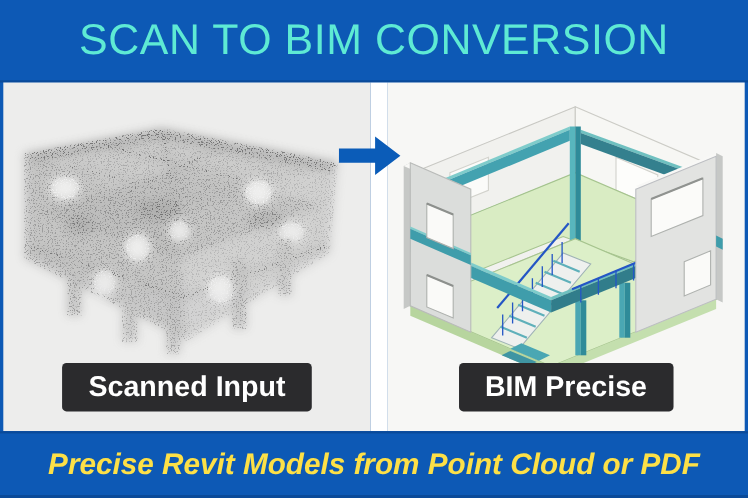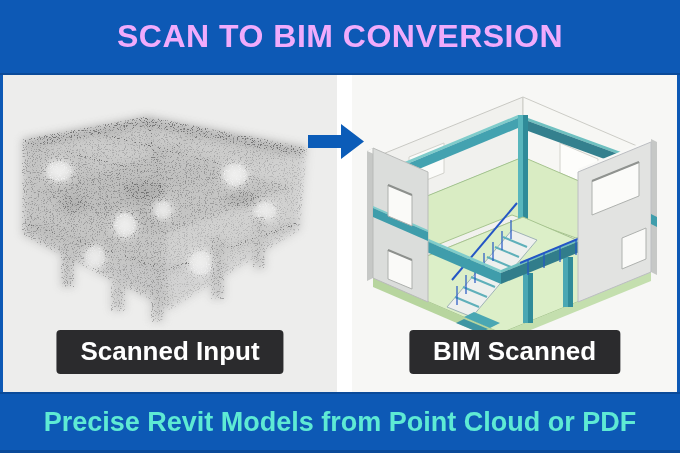--- a/index.html
+++ b/index.html
@@ -10,32 +10,32 @@
     overflow:hidden;
   }
   
   .banner-top {
     position:absolute; left:0; top:0; width:680px; height:75px;
     background:var(--banner_blue,#0d59b5);
     border-bottom:2px solid var(--banner_edge,#0a4a99);
     display:flex; align-items:center; justify-content:center;
   }
   .banner-top .title {
-    color:#f0abfc; font-size:32px; font-weight:bold; letter-spacing:.5px;
+    color:#5eead4; font-size:39px; font-weight:normal; letter-spacing:.5px;
     text-align:center; white-space:nowrap;
   }
   .banner-bottom {
     position:absolute; left:0; bottom:0; width:680px; height:61px;
     background:var(--banner_blue,#0d59b5);
     border-top:2px solid var(--banner_edge,#0a4a99);
     border-bottom:3px solid var(--banner_edge,#0a4a99);
     display:flex; align-items:center; justify-content:center;
   }
   .banner-bottom .tagline {
-    color:#5eead4; font-size:27px; font-weight:bold; white-space:nowrap;
+    color:#fde047; font-size:27px; font-weight:bold; white-space:nowrap;font-style:italic;
   }
   
   .content {
     position:absolute; left:3px; top:75px; width:674px; height:317px;
     display:flex;
   }
   .panel { position:relative; height:317px; }
   .panel-left  { width:334px; background:var(--left_panel_background,#ededec); }
   .panel-right { width:325px; background:var(--right_panel_background,#f7f7f5); }
   .divider { width:15px; height:317px; background:var(--divider,#ffffff); }
@@ -187,21 +187,21 @@
         <path d="M36,175 L60,185" stroke="#8d908d" stroke-width="2" fill="none"></path>
 
         <polygon points="226,94 299,64 305,67 232,97" fill="#f8f8f6"></polygon>
         <polygon points="299,64 305,67 305,200 299,197" fill="#c6c8c6"></polygon>
         <polygon points="226,97 299,67 299,197 226,227" fill="#e2e3e1" stroke="#bcbec2" stroke-width="1"></polygon>
         <polygon points="240,106 287,87 287,121 240,140" fill="#fbfbf9" stroke="#aeb1ae" stroke-width="1"></polygon>
         <path d="M240,106 L287,87" stroke="#909390" stroke-width="2" fill="none"></path>
         <polygon points="270,163 294,153 294,184 270,194" fill="#fafaf8" stroke="#aeb1ae" stroke-width="1"></polygon>
         <polygon points="299,139 305,142 305,152 299,149" style="fill:var(--bim_teal,#3f9dab)"></polygon>
       </svg>
-      <div class="pill">BIM Scanned</div>
+      <div class="pill">BIM Precise</div>
     </div>
   </div>
 
   <svg class="arrow" viewBox="0 0 57 37" aria-hidden="true">
     <polygon points="0,12 33,12 33,1 56,18.5 33,36 33,25 0,25" style="fill:var(--arrow_blue,#0b5cb8)"></polygon>
   </svg>
 
   <div class="banner-bottom">
     <div class="tagline">Precise Revit Models from Point Cloud or PDF</div>
   </div>

